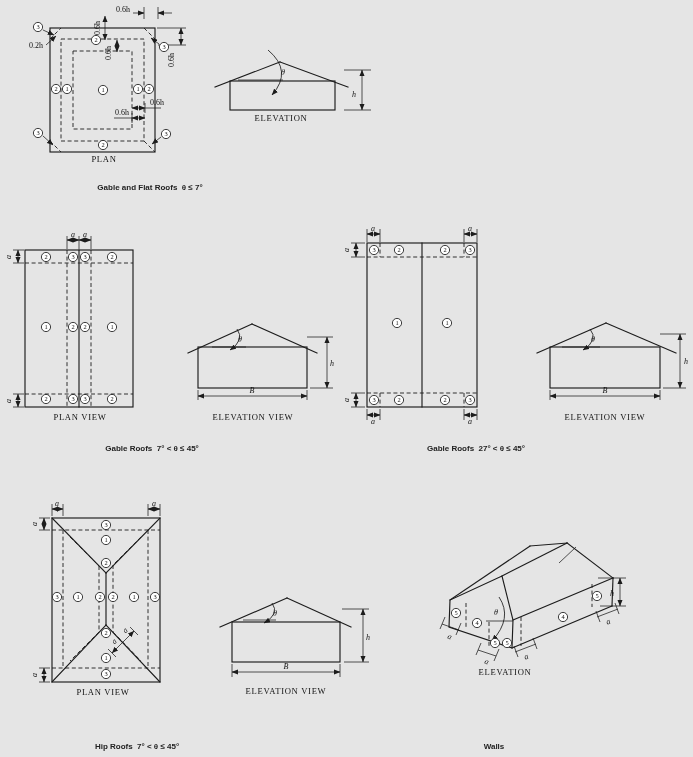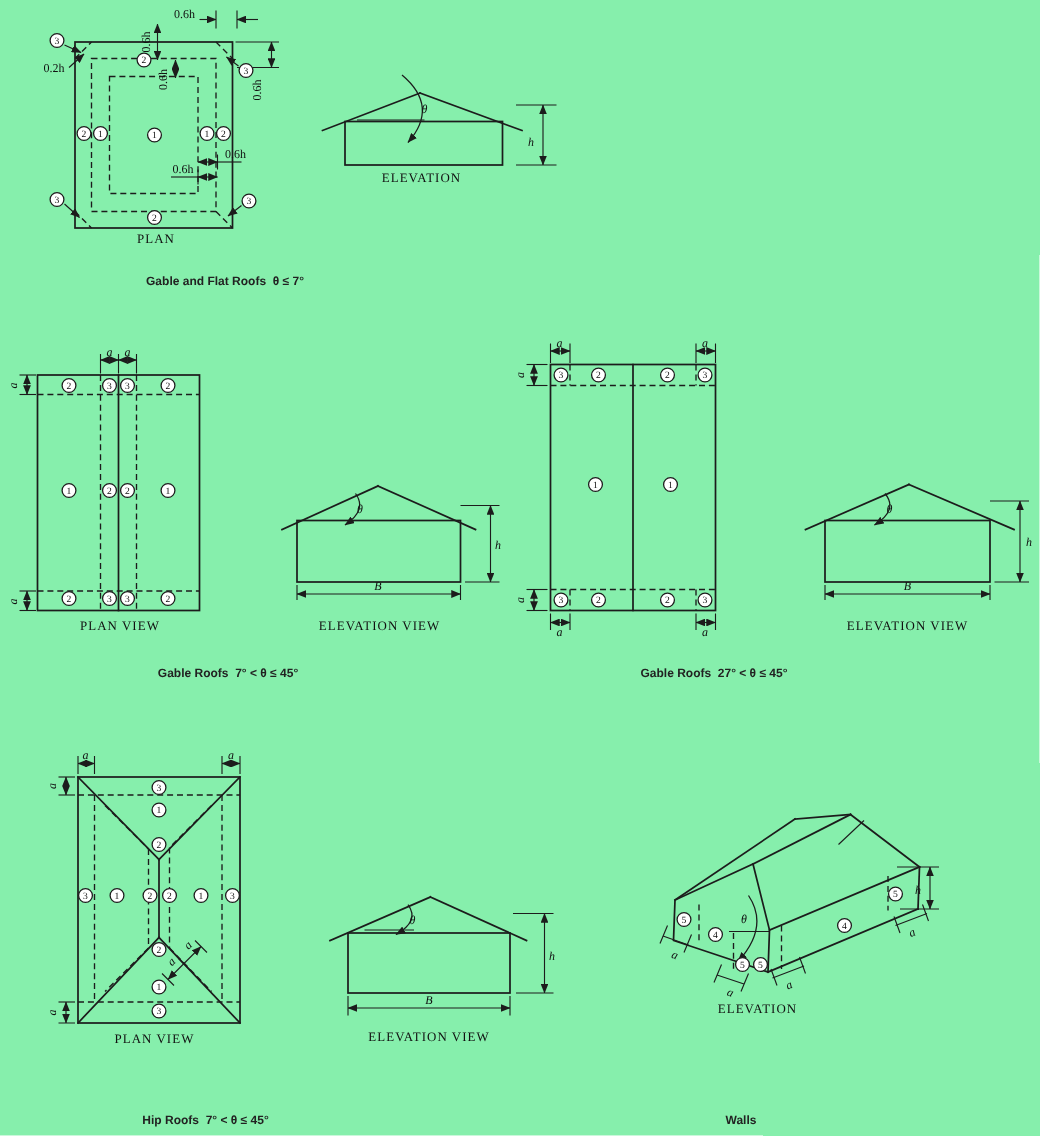--- a/index.html
+++ b/index.html
@@ -1,16 +1,16 @@
 <!DOCTYPE html>
 <html><head>
 <meta charset="utf-8">
 <style>
   html,body{margin:0;padding:0;background:#fff;}
-  .page{position:relative;width:693px;height:757px;background:#86efac;overflow:hidden;}
+  .page{position:relative;width:693px;height:757px;background:#e5e5e5;overflow:hidden;}
   svg{position:absolute;left:0;top:0;}
   svg text{white-space:pre;}
   .ln{stroke:#1c1c1c;stroke-width:1.15;fill:none;stroke-linecap:square;}
   .thin{stroke:#1c1c1c;stroke-width:0.75;fill:none;}
   .dash{stroke:#1c1c1c;stroke-width:0.9;fill:none;stroke-dasharray:4 2.6;}
   .dimline{stroke:#1c1c1c;stroke-width:0.75;fill:none;marker-start:url(#arw);marker-end:url(#arw);}
   .lead{stroke:#1c1c1c;stroke-width:0.75;fill:none;marker-end:url(#arw);}
   .arc{stroke:#1c1c1c;stroke-width:0.85;fill:none;marker-end:url(#arw);}
   .zc{fill:#fff;stroke:#1c1c1c;stroke-width:0.85;}
   .zt{font-family:"Liberation Serif",serif;font-size:6.4px;fill:#111;text-anchor:middle;}

